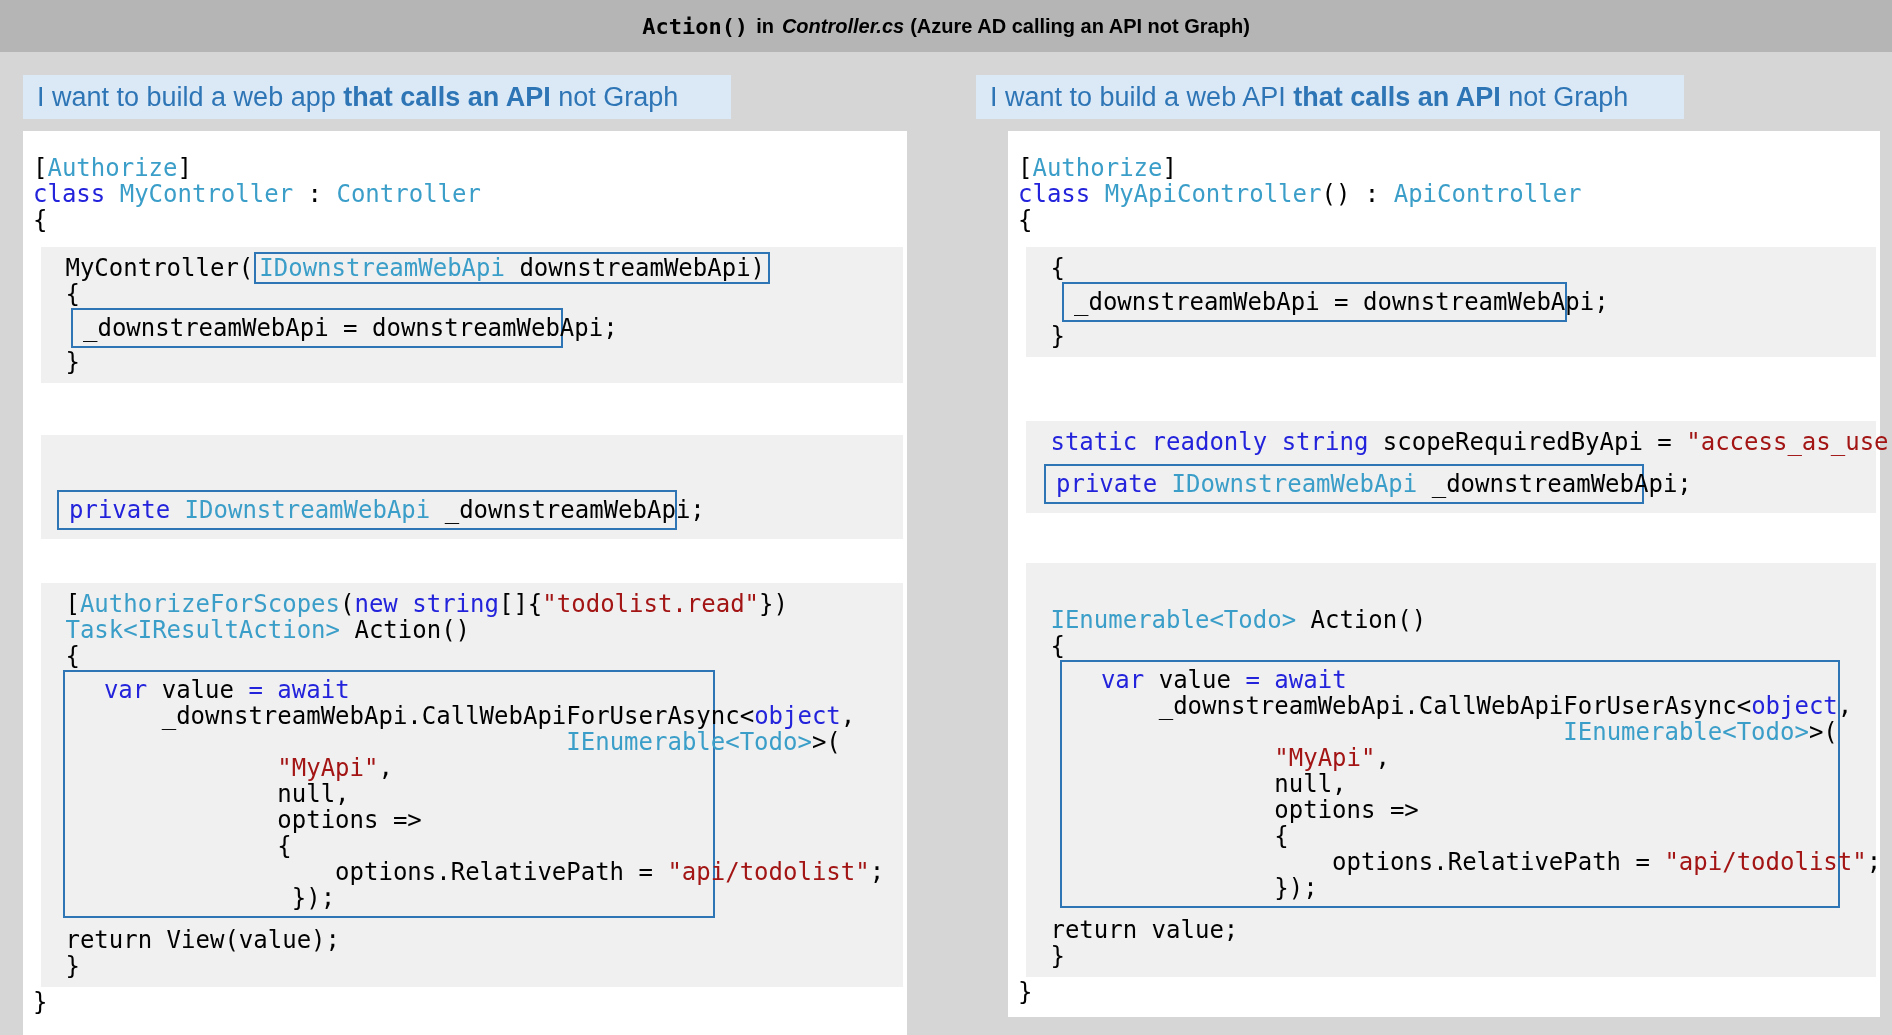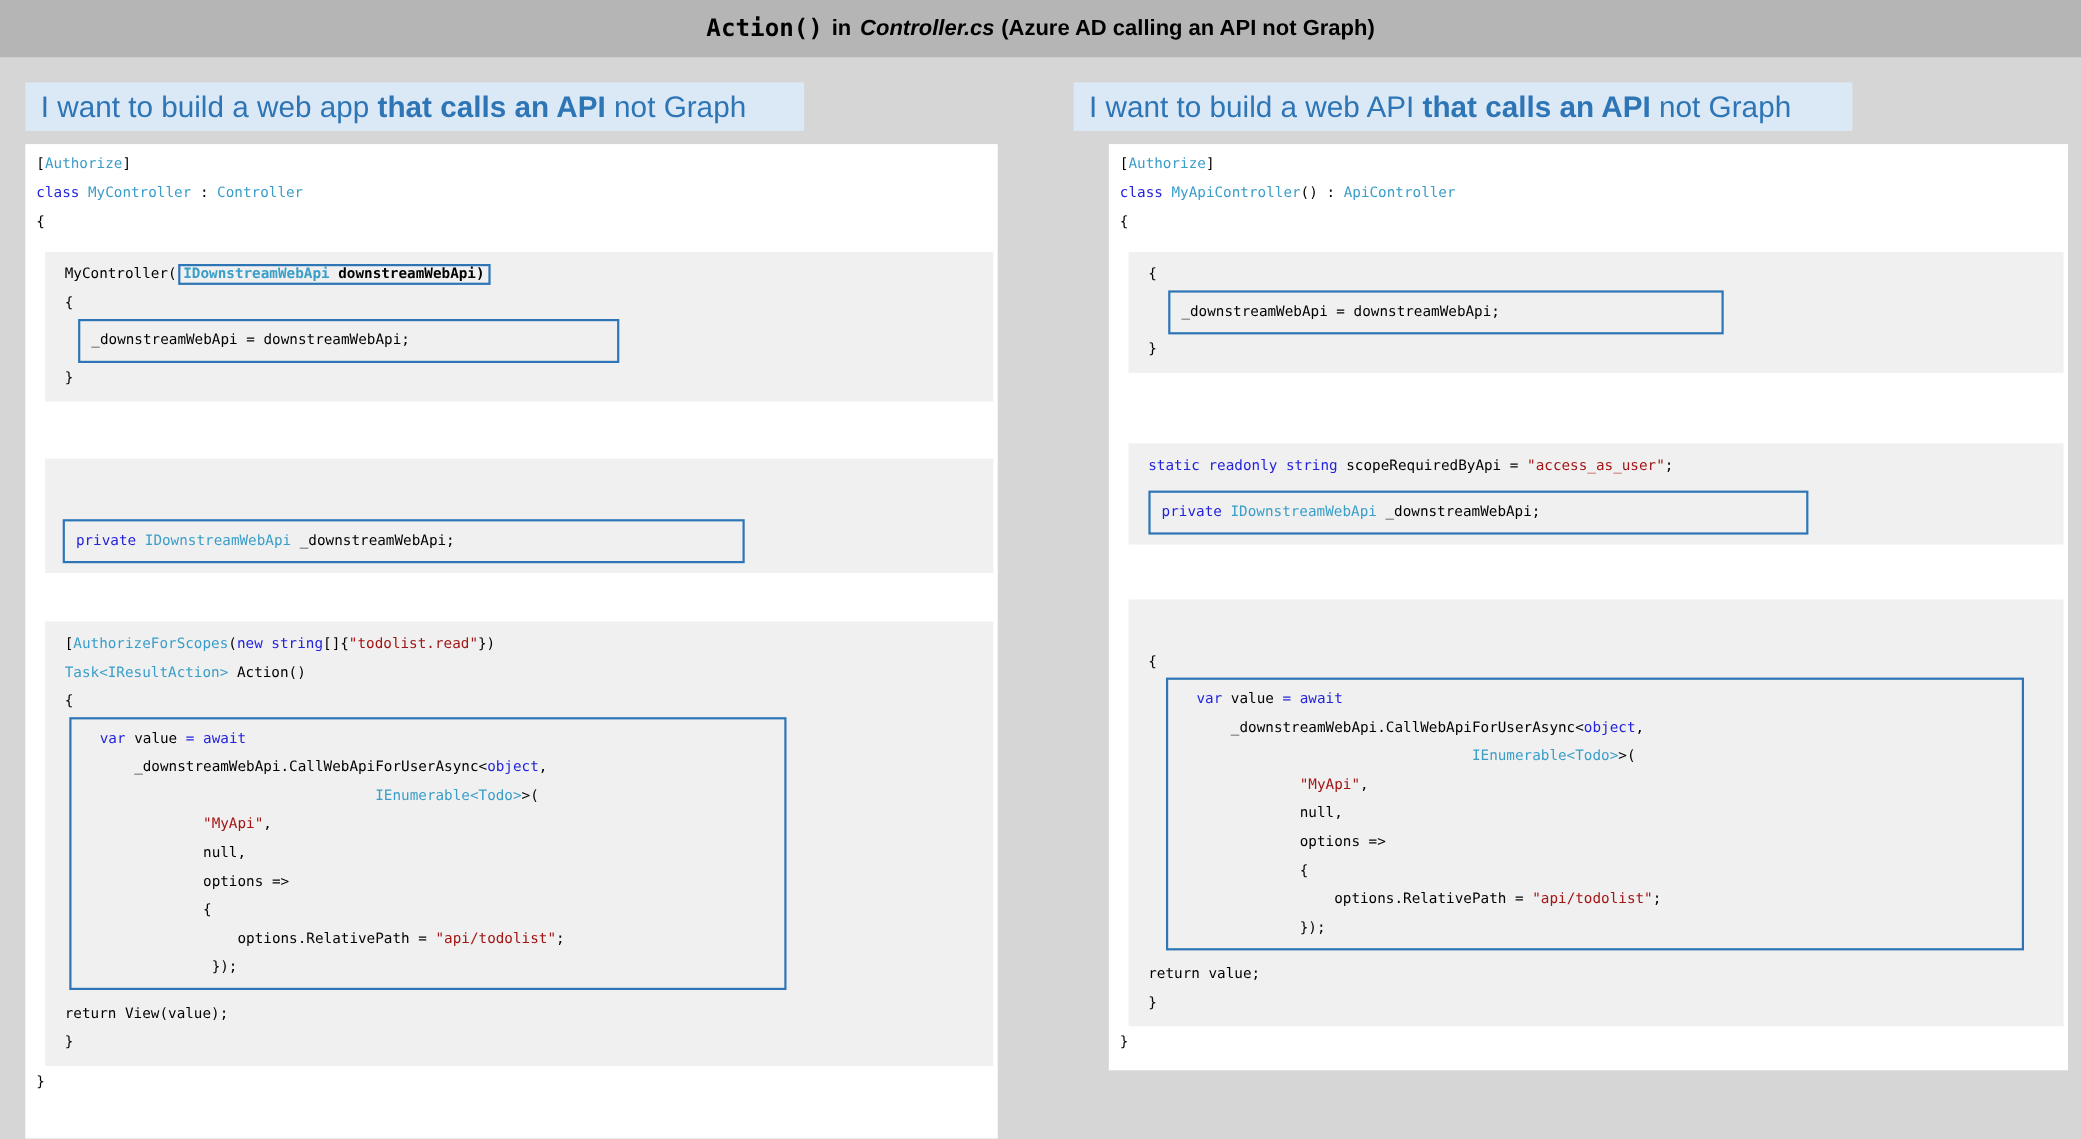--- a/index.html
+++ b/index.html
@@ -23,42 +23,42 @@
     background:var(--hdr-bg,#dbe9f7);color:var(--hdr-text,#2e75b6);
     font-size:27px;line-height:44px;padding-left:14px;box-sizing:border-box;
     white-space:nowrap;
   }
   .hdr b{font-weight:bold;}
   .hdr-left{left:23px;}
   .hdr-right{left:976px;}
   .panel{
     position:absolute;top:131px;background:#fff;
     font-family:"DejaVu Sans Mono",monospace;
-    font-size:13px;color:#000;
-    padding-top:6px;box-sizing:border-box;
+    font-size:24px;color:#000;
+    padding-top:24px;box-sizing:border-box;
   }
   .panel-left{left:23px;width:884px;height:904px;}
   .panel-right{left:1008px;width:872px;height:auto;padding-bottom:12px;}
   .block{margin:0;}
   .block.plain{padding-left:10px;}
   .block.gray{
     background:var(--code-bg,#f0f0f0);
     margin-left:18px;margin-right:4px;
     padding:8px 0 8px 10px;
   }
   .code-line{white-space:pre;height:26px;line-height:26px;}
   .spacer{width:1px;}
   .blue-box{
     border:2px solid var(--box-border,#2e75b6);
     padding:5px 0 5px 10px;margin:1px 0;
     background:transparent;
   }
   .inline-box{
     border:2px solid var(--box-border,#2e75b6);
-    padding:0 3px;margin:0 1px;font-weight:bold;
+    padding:0 3px;margin:0 1px;
   }
   .seg-p{color:#000;}
   .seg-k{color:var(--kw,#2323dc);}
   .seg-t{color:var(--type,#3a9ec9);}
   .seg-s{color:var(--str,#a31515);}
 </style>
 </head>
 <body>
 
 <div class="titlebar">
@@ -130,20 +130,21 @@
     </div>
     <div class="block gray" style="margin-top: 64px;">
       <div class="code-line"><span class="seg-p"> </span><span class="seg-k">static</span><span class="seg-p"> </span><span class="seg-k">readonly</span><span class="seg-p"> </span><span class="seg-k">string</span><span class="seg-p"> scopeRequiredByApi = </span><span class="seg-s">"access_as_user"</span><span class="seg-p">;</span></div>
       <div class="spacer" style="height: 8px;"></div>
       <div class="blue-box" style="width: 600px; margin-left: 8px; box-sizing: border-box;">
         <div class="code-line"><span class="seg-k">private</span><span class="seg-p"> </span><span class="seg-t">IDownstreamWebApi</span><span class="seg-p"> _downstreamWebApi;</span></div>
       </div>
     </div>
     <div class="block gray" style="margin-top: 50px;">
       <div class="spacer" style="height: 36px;"></div>
+      <div class="code-line"><span class="seg-p"> </span><span class="seg-t">IEnumerable&lt;Todo&gt;</span><span class="seg-p"> Action()</span></div>
       <div class="code-line"><span class="seg-p"> {</span></div>
       <div class="blue-box" style="width: 780px; margin-left: 24px; box-sizing: border-box;">
         <div class="code-line"><span class="seg-p">  </span><span class="seg-k">var</span><span class="seg-p"> value </span><span class="seg-k">=</span><span class="seg-p"> </span><span class="seg-k">await</span></div>
         <div class="code-line"><span class="seg-p">      _downstreamWebApi.CallWebApiForUserAsync&lt;</span><span class="seg-k">object</span><span class="seg-p">,</span></div>
         <div class="code-line"><span class="seg-p">                                  </span><span class="seg-t">IEnumerable&lt;Todo&gt;</span><span class="seg-p">&gt;(</span></div>
         <div class="code-line"><span class="seg-p">              </span><span class="seg-s">"MyApi"</span><span class="seg-p">,</span></div>
         <div class="code-line"><span class="seg-p">              null,</span></div>
         <div class="code-line"><span class="seg-p">              options =&gt;</span></div>
         <div class="code-line"><span class="seg-p">              {</span></div>
         <div class="code-line"><span class="seg-p">                  options.RelativePath = </span><span class="seg-s">"api/todolist"</span><span class="seg-p">;</span></div>

